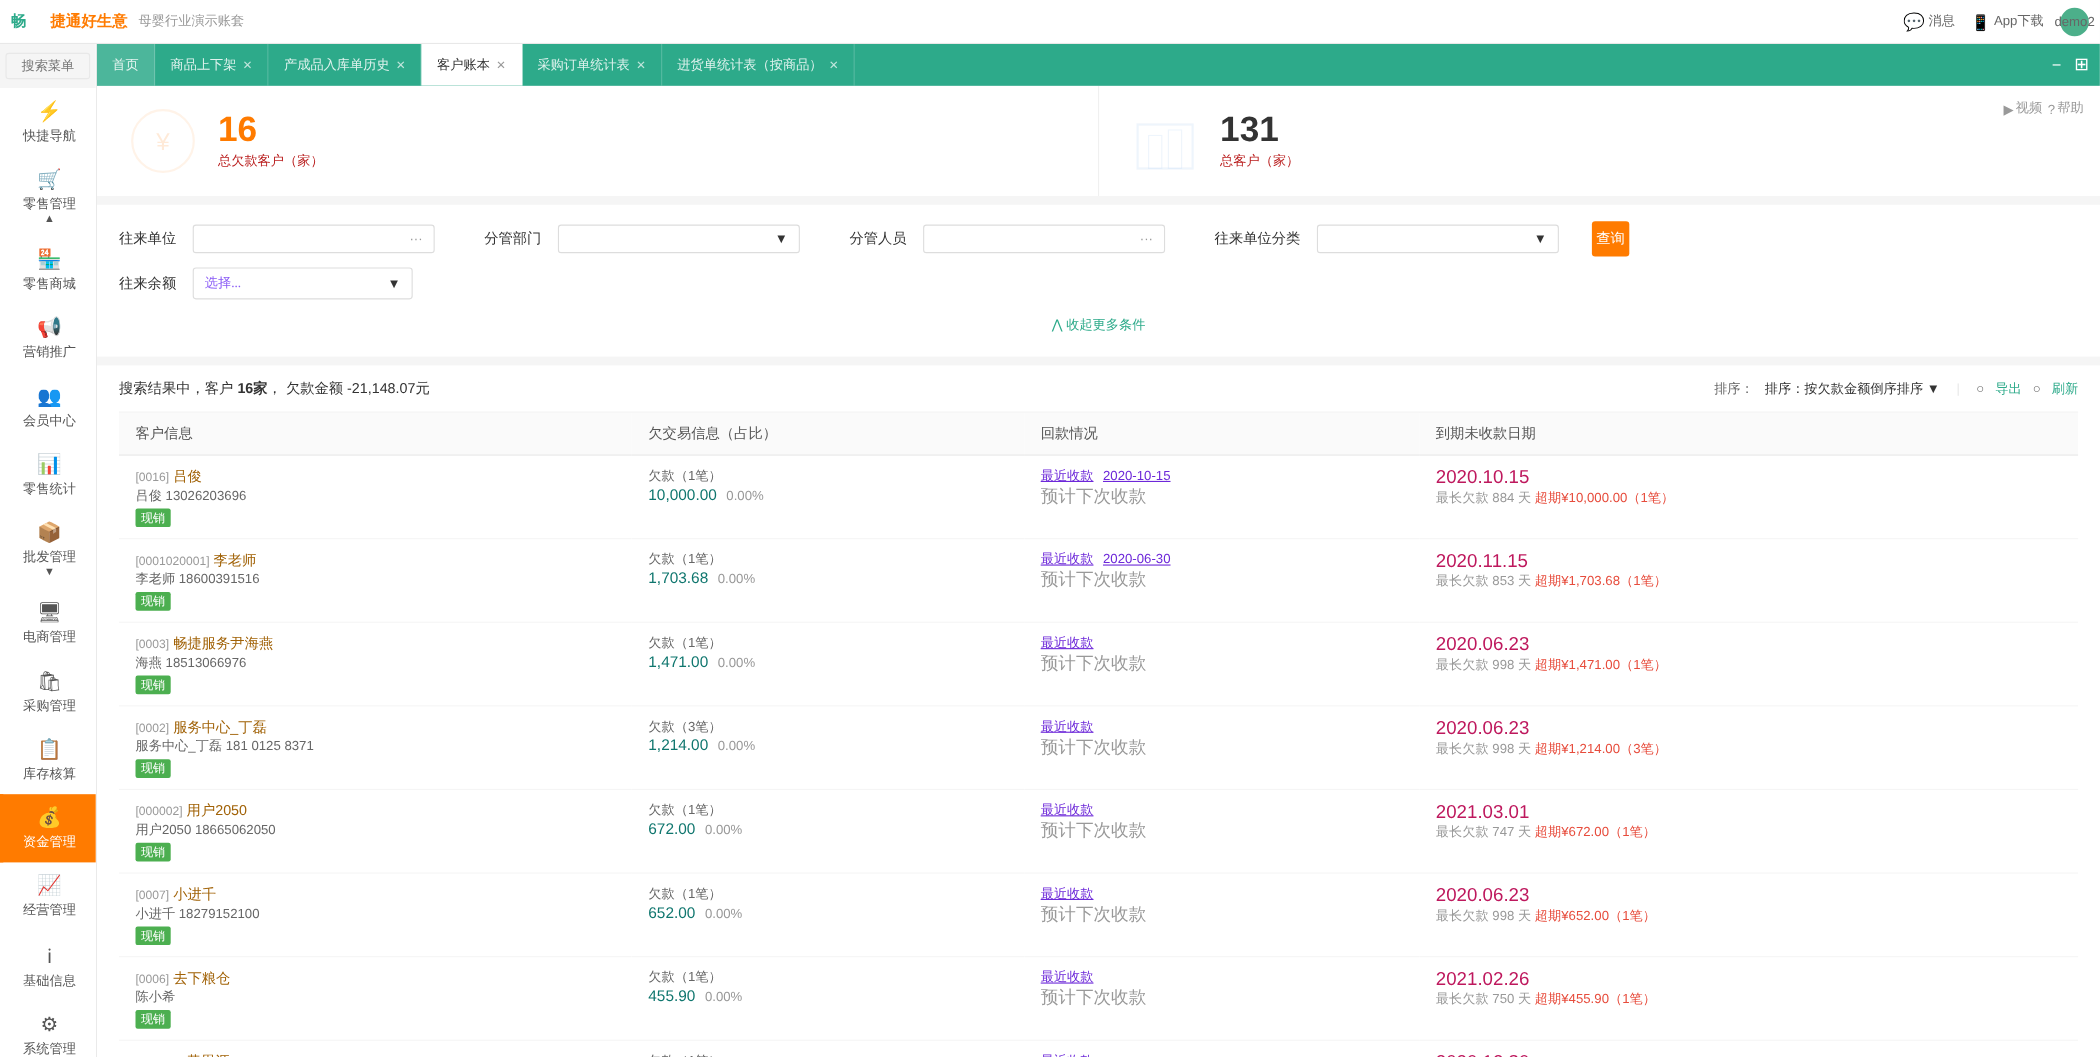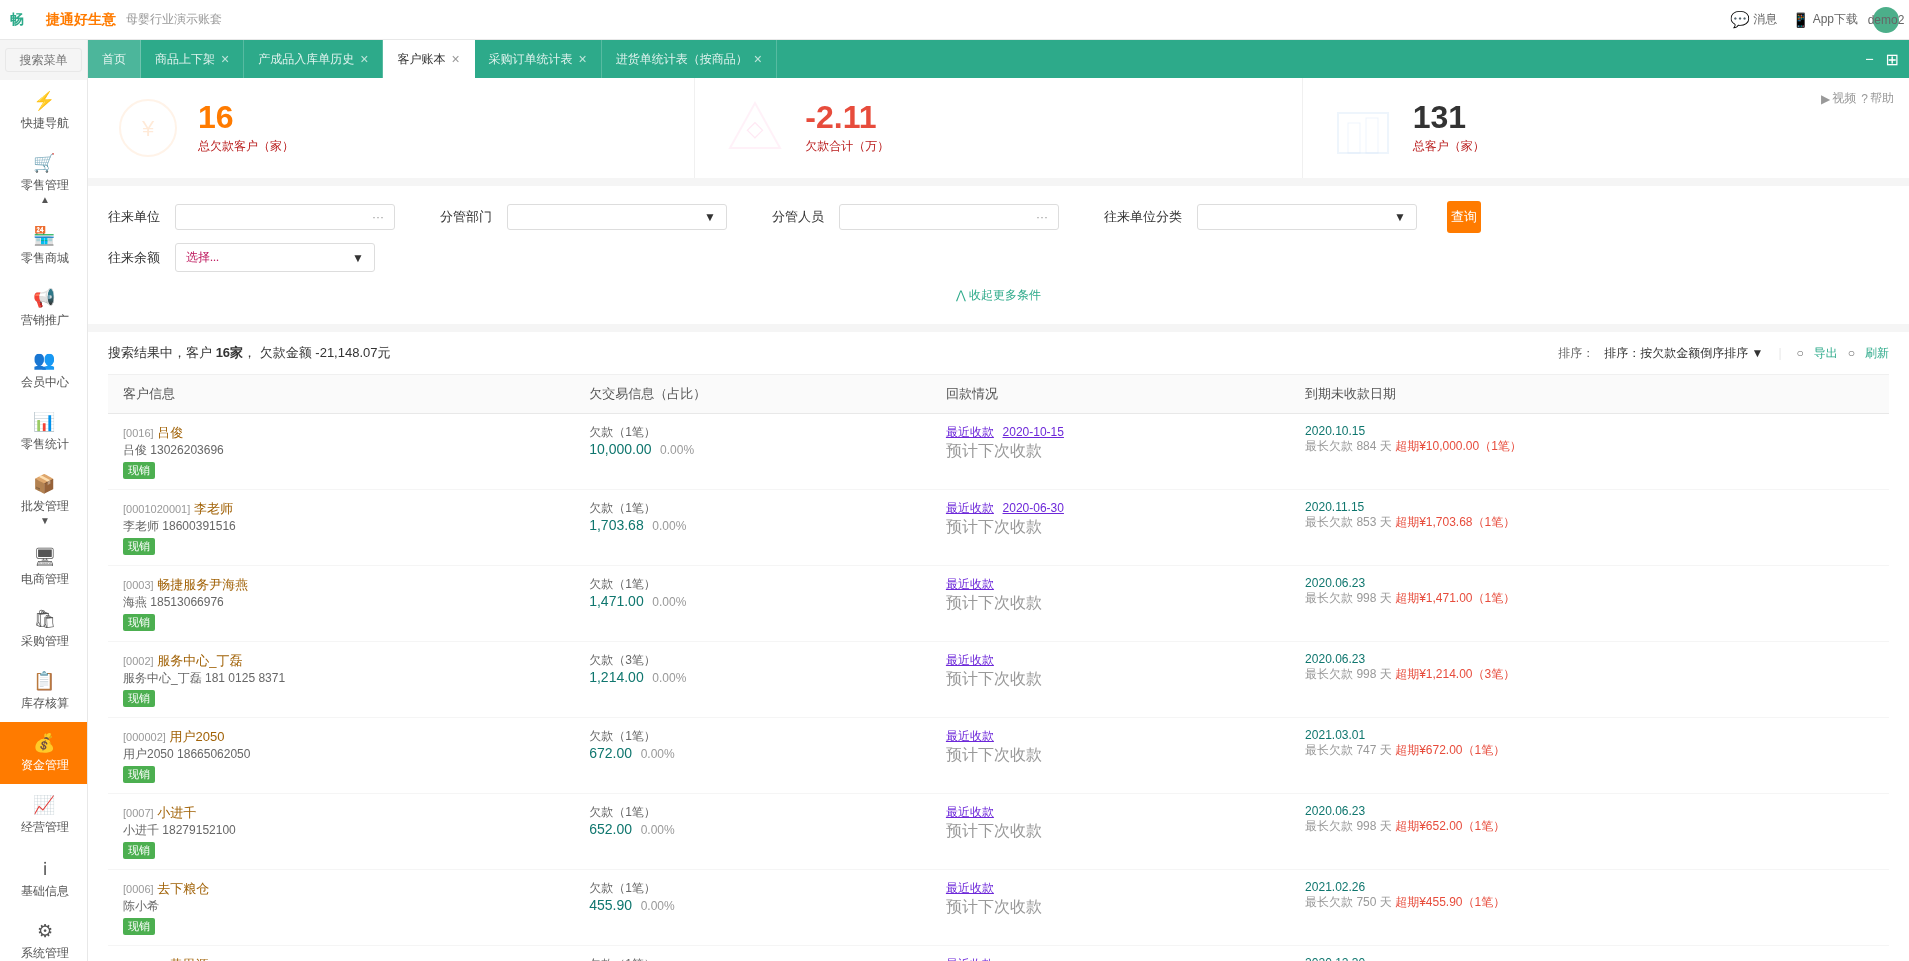--- a/index.html
+++ b/index.html
@@ -73,21 +73,21 @@
     .data-table td { padding: 10px 15px; border-bottom: 1px solid #f5f5f5; vertical-align: top; font-size: 13px; }
     .customer-name { color: #a16207; cursor: pointer; font-weight: 500; }
     .customer-id { color: #999; font-size: 11px; }
     .customer-phone { color: #666; font-size: 12px; }
     .tag-xian { background: #4CAF50; color: #fff; font-size: 11px; padding: 1px 5px; border-radius: 2px; display: inline-block; margin-top: 3px; }
     .owe-count { color: #666; font-size: 12px; }
     .owe-amount { color: #0f766e; font-size: 14px; font-weight: 500; }
     .owe-percent { color: #999; font-size: 12px; margin-left: 5px; }
     .collection-date { color: #6d28d9; font-size: 12px; text-decoration: underline; }
     .next-collect { color: #999; font-size: 16px; }
-    .overdue-date { color: #0f766e; font-size: 12px; }
+    .overdue-date { color: #be185d; font-size: 17px; }
     .overdue-link { color: #e74c3c; font-size: 12px; cursor: pointer; }
     .overdue-days { color: #999; font-size: 12px; }
 
     
     ::-webkit-scrollbar { width: 6px; height: 6px; }
     ::-webkit-scrollbar-track { background: #f1f1f1; }
     ::-webkit-scrollbar-thumb { background: #ccc; border-radius: 3px; }
 
     .help-btns { display: flex; gap: 5px; font-size: 12px; color: #999; }
     .help-btns span { cursor: pointer; display: flex; align-items: center; gap: 2px; }
@@ -226,32 +226,20 @@
               <svg width="60" height="60" viewBox="0 0 60 60">
                 <circle cx="30" cy="30" r="28" stroke="#ff7b00" stroke-width="2" fill="none" opacity="0.3"></circle>
                 <text x="30" y="38" text-anchor="middle" fill="#ff7b00" font-size="22" opacity="0.5">¥</text>
               </svg>
             </div>
             <div>
               <div class="stat-value orange">16</div>
               <div class="stat-label">总欠款客户（家）</div>
             </div>
           </div>
-          <div class="stat-card">
-            <div class="stat-icon pink">
-              <svg width="60" height="60" viewBox="0 0 60 60">
-                <polygon points="30,5 55,50 5,50" stroke="#ff69b4" stroke-width="2" fill="none" opacity="0.3"></polygon>
-                <text x="30" y="38" text-anchor="middle" fill="#ff69b4" font-size="22" opacity="0.5">◇</text>
-              </svg>
-            </div>
-            <div>
-              <div class="stat-value red">-2.11</div>
-              <div class="stat-label">欠款合计（万）</div>
-            </div>
-          </div>
           <div class="stat-card" style="position:relative;">
             <div class="stat-icon blue">
               <svg width="60" height="60" viewBox="0 0 60 60">
                 <rect x="5" y="15" width="50" height="40" stroke="#4a90d9" stroke-width="2" fill="none" opacity="0.3"></rect>
                 <rect x="15" y="25" width="12" height="30" stroke="#4a90d9" stroke-width="1" fill="none" opacity="0.3"></rect>
                 <rect x="33" y="20" width="12" height="35" stroke="#4a90d9" stroke-width="1" fill="none" opacity="0.3"></rect>
               </svg>
             </div>
             <div>
               <div class="stat-value dark">131</div>
@@ -292,21 +280,21 @@
             <span class="filter-label" style="margin-left:30px;">往来单位分类</span>
             <div class="filter-select" style="width:220px;">
               <span></span>
               <span>▼</span>
             </div>
             <button class="search-btn" style="margin-left:15px;">查询</button>
           </div>
           <div class="filter-row">
             <span class="filter-label">往来余额</span>
             <div class="filter-select" style="width:160px;">
-              <span style="color:#be185d;font-family:Liberation Serif, serif;">选择...</span>
+              <span style="color:#8b5cf6;font-family:Liberation Serif, serif;">选择...</span>
               <span>▼</span>
             </div>
           </div>
           <div class="collapse-btn">
             <span>⋀ </span>
             <span>收起更多条件</span>
           </div>
         </div>
 
         <div class="results-area">

